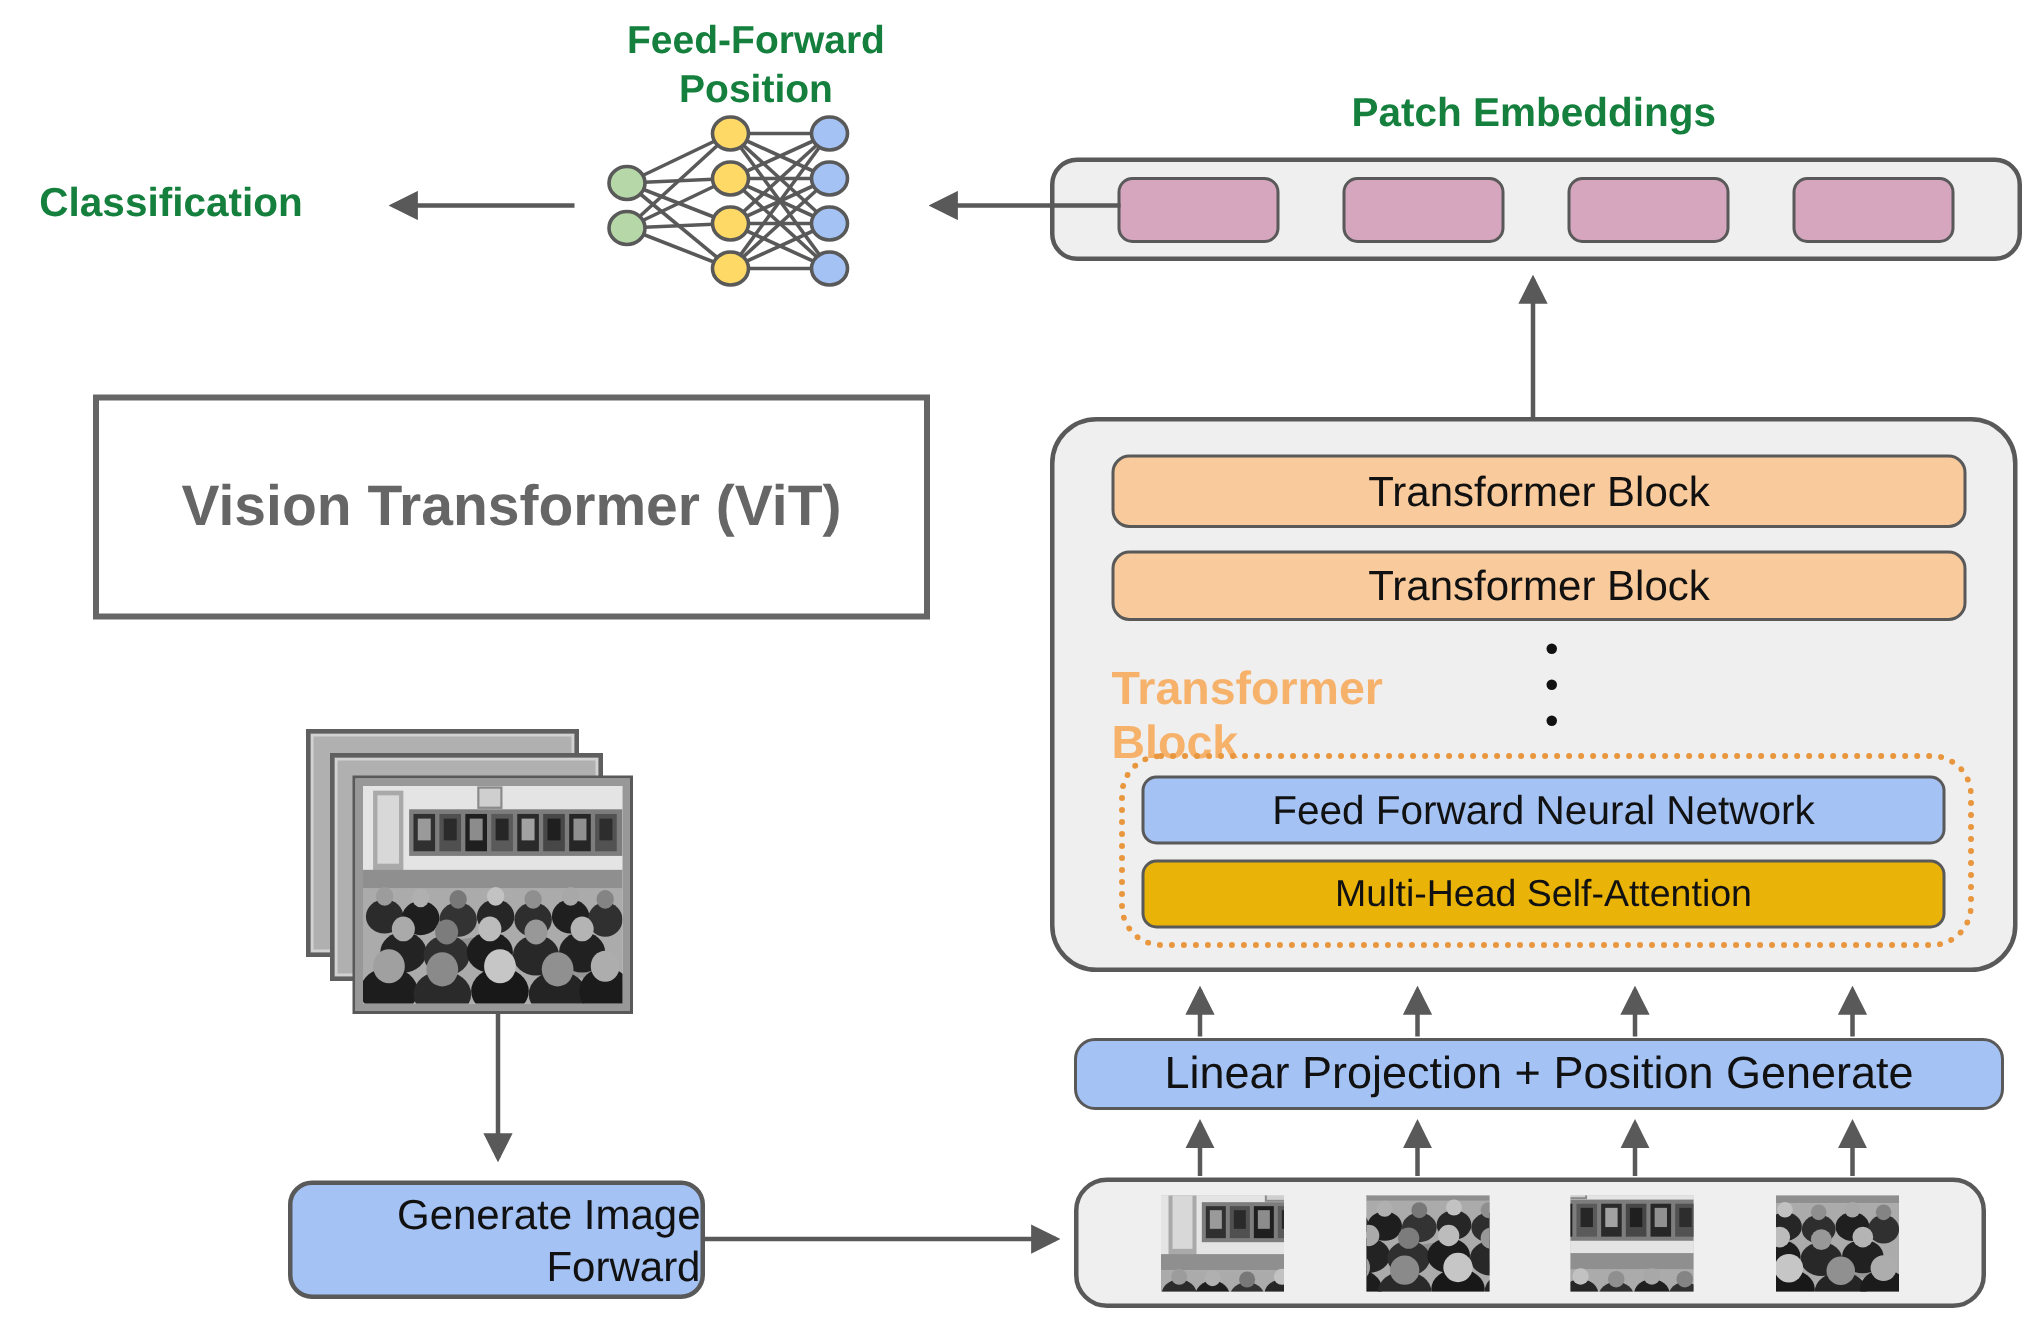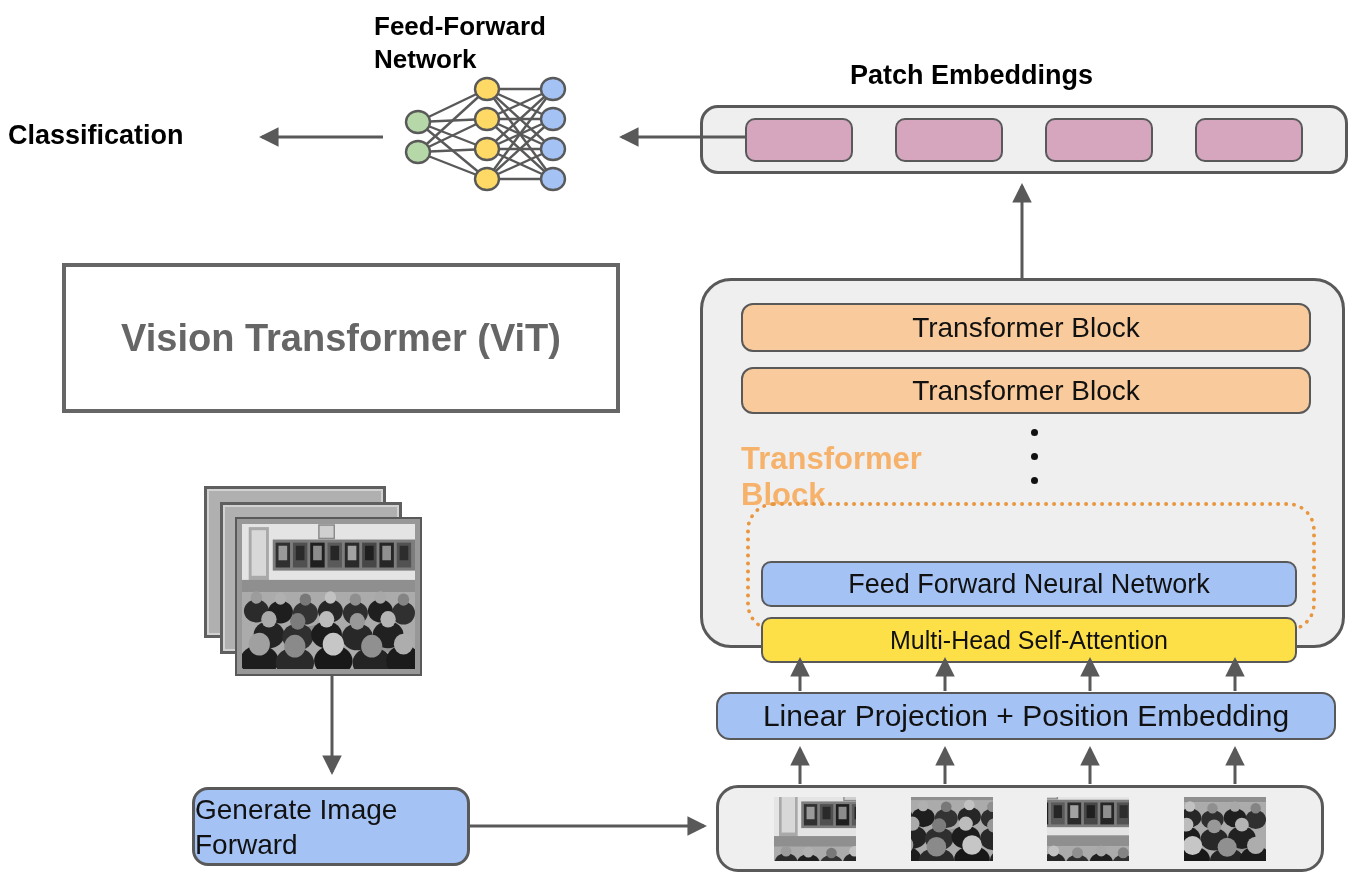--- a/index.html
+++ b/index.html
@@ -2,21 +2,21 @@
 <html><head>
 <meta charset="utf-8">
 <style>
   html,body{margin:0;padding:0;background:#ffffff;}
   *{box-sizing:border-box;}
   .page{
     position:relative;width:1358px;height:892px;background:#ffffff;
     font-family:"Liberation Sans", sans-serif;overflow:hidden;
   }
   .abs{position:absolute;}
-  .gray-heading{color:#000000;font-weight:bold;}
+  .gray-heading{color:#15803d;font-weight:bold;text-align:center;}
 
   
   .ffn-label{left:374px;top:10px;width:260px;font-size:26px;line-height:33px;}
   .classification{left:8px;top:120px;width:212px;font-size:27px;}
   .ffn-net{left:400px;top:72px;}
 
   
   .pe-label{left:850px;top:60px;width:345px;font-size:27px;}
   .pe-container{
     left:700px;top:105px;width:648px;height:69px;background:#efefef;
@@ -47,24 +47,24 @@
     position:absolute;left:38px;top:160px;width:270px;
     font-size:31px;font-weight:bold;color:#f6b26b;
   }
   .dotted-box{
     position:absolute;left:43px;top:221px;width:570px;height:130px;
     border:4px dotted #e8973f;border-radius:28px;
   }
   .inner-box{
     position:absolute;left:11px;width:536px;height:46px;
     border:2.5px solid #595959;border-radius:10px;color:#111111;
-    display:flex;align-items:center;justify-content:center;margin-top:44px;
+    display:flex;align-items:center;justify-content:center;
   }
   .ffnn{top:11px;background:#a4c2f4;font-size:27px;}
-  .mhsa{top:67px;background:#fde047;font-size:25px;}
+  .mhsa{top:67px;background:#eab308;font-size:25px;}
 
   
   .lp{
     left:716px;top:692px;width:620px;height:48px;background:#a4c2f4;
     border:2.5px solid #595959;border-radius:14px;
     display:flex;align-items:center;justify-content:center;
     font-size:30px;color:#111111;
   }
 
   
@@ -93,21 +93,21 @@
   .photo{
     position:absolute;left:237px;top:519px;width:183px;height:155px;
     border:5px solid #989898;box-shadow:0 0 0 2px #595959;background:#cccccc;
   }
   .photo svg{display:block;width:100%;height:100%;}
 
   
   .gp{
     left:192px;top:787px;width:278px;height:79px;background:#a4c2f4;
     border:3px solid #595959;border-radius:16px;
-    display:flex;flex-direction:column;align-items:flex-start;justify-content:center;
+    display:flex;flex-direction:column;align-items:flex-end;justify-content:center;
     font-size:28px;line-height:35px;color:#111111;text-align:center;
   }
 
   
   .arrows{position:absolute;left:0;top:0;width:1358px;height:892px;pointer-events:none;z-index:10;}
   .defs-hidden{position:absolute;width:0;height:0;overflow:hidden;}
 </style>
 </head>
 <body>
 
@@ -175,21 +175,21 @@
       <ellipse cx="168" cy="132" rx="18" ry="15" fill="#1b1b1b"></ellipse>
         <circle cx="168" cy="116" r="10" fill="#adadad"></circle>
     </g>
   </defs>
 </svg>
 
 <div class="page">
 
   <div class="abs ffn-label gray-heading">
     <div>Feed-Forward</div>
-    <div>Network</div>
+    <div>Position</div>
   </div>
 
   <svg class="abs ffn-net" width="175" height="128" viewBox="0 0 175 128">
     <g stroke="#595959" stroke-width="2.4">
       <line x1="18" y1="50" x2="87" y2="17"></line>
         <line x1="18" y1="50" x2="87" y2="47"></line>
       <line x1="18" y1="50" x2="87" y2="77"></line>
         <line x1="18" y1="50" x2="87" y2="107"></line>
       <line x1="18" y1="80" x2="87" y2="17"></line>
         <line x1="18" y1="80" x2="87" y2="47"></line>
@@ -245,21 +245,21 @@
         <i></i>
         <i></i>
       </div>
     <div class="tb-side-label">Transformer Block</div>
     <div class="dotted-box">
       <div class="inner-box ffnn">Feed Forward Neural Network</div>
       <div class="inner-box mhsa">Multi-Head Self-Attention</div>
     </div>
   </div>
 
-  <div class="abs lp">Linear Projection + Position Embedding</div>
+  <div class="abs lp">Linear Projection + Position Generate</div>
 
   <div class="abs patches">
     <svg class="patch" viewBox="0 10 95 72" preserveAspectRatio="xMidYMid slice">
         <use href="#classroom" xlink:href="#classroom"></use>
       </svg>
     <svg class="patch" viewBox="25 62 95 72" preserveAspectRatio="xMidYMid slice">
         <use href="#classroom" xlink:href="#classroom"></use>
       </svg>
     <svg class="patch" viewBox="82 12 95 70" preserveAspectRatio="xMidYMid slice">
         <use href="#classroom" xlink:href="#classroom"></use>

